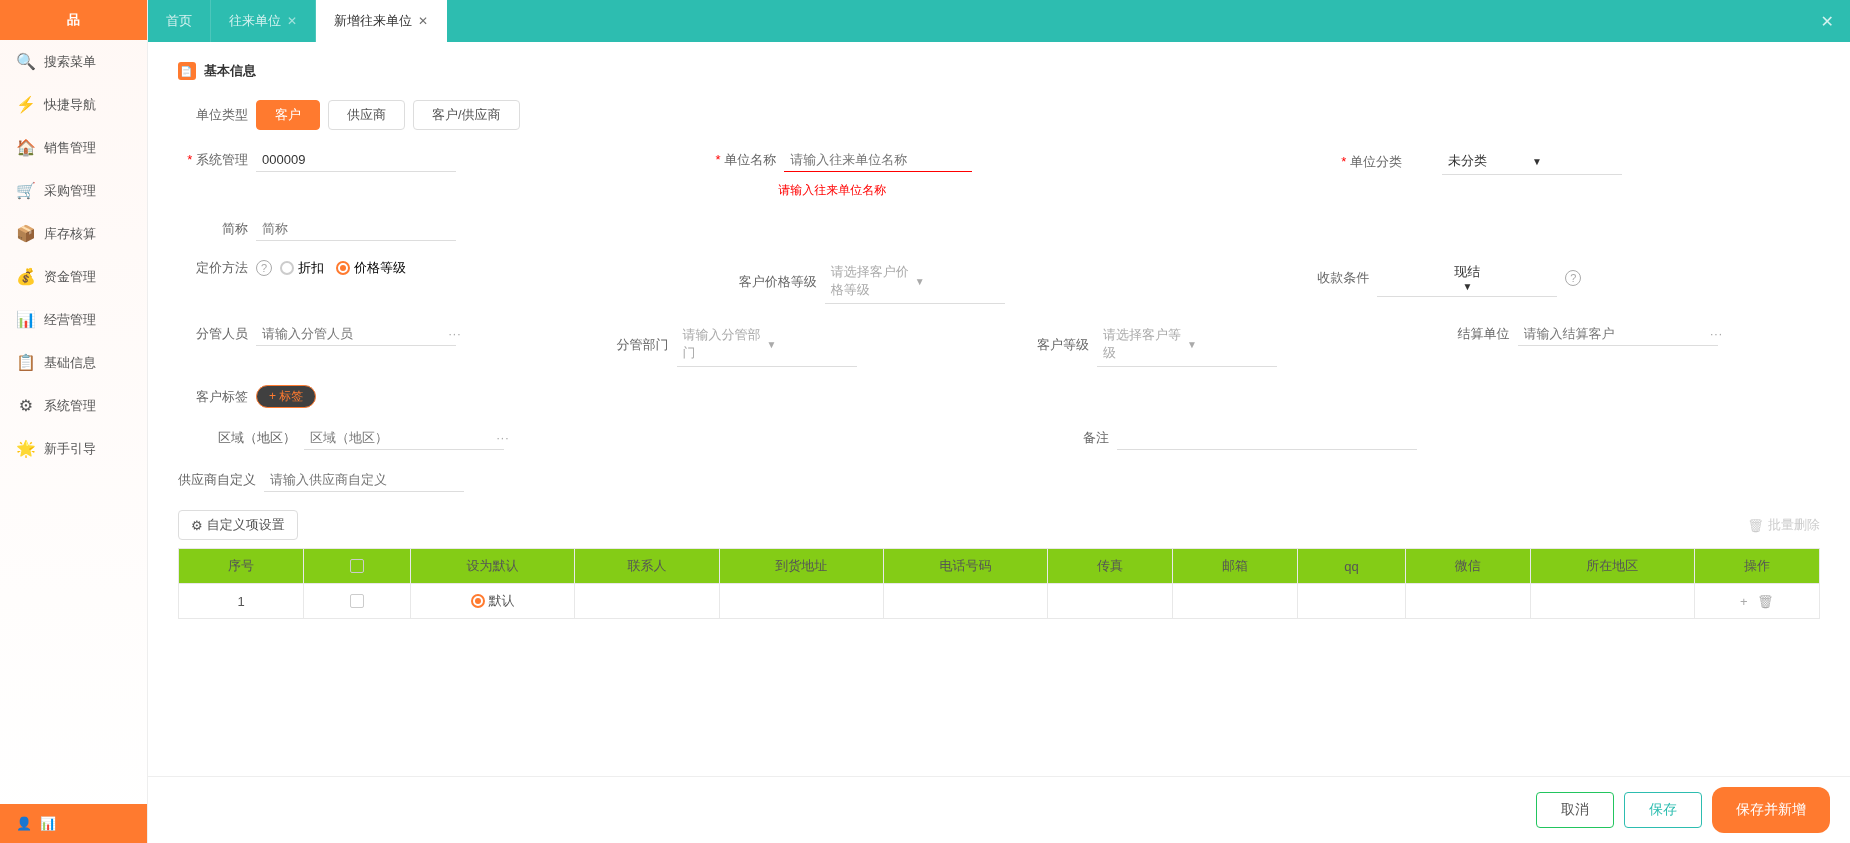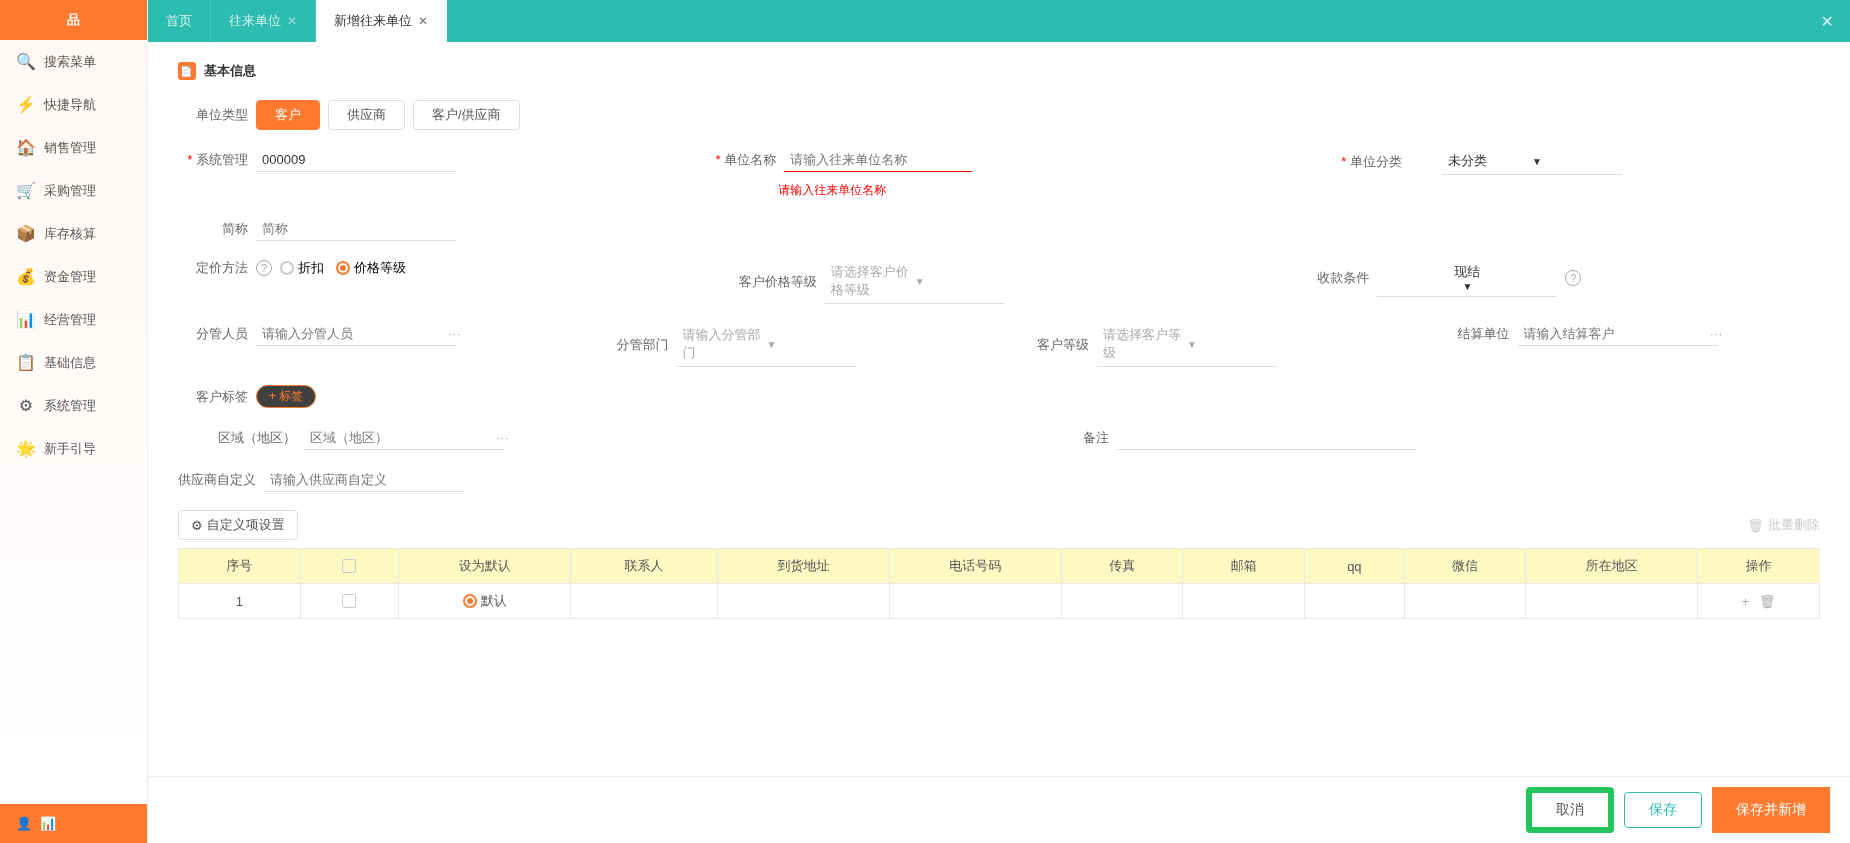--- a/index.html
+++ b/index.html
@@ -250,23 +250,23 @@
       color: #ccc;
       font-size: 12px;
       cursor: pointer;
       display: flex;
       align-items: center;
       gap: 4px;
     }
 
     table { width: 100%; border-collapse: collapse; font-size: 13px; }
     th {
-      background: #fef9c3;
+      background: #84cc16;
       border: 1px solid #e8e8e8;
-      padding: 8px 18px;
+      padding: 8px 28px;
       text-align: center;
       color: #555;
       font-weight: normal;
     }
     td {
       border: 1px solid #e8e8e8;
       padding: 8px 10px;
       text-align: center;
       color: #555;
     }
@@ -282,40 +282,40 @@
       justify-content: flex-end;
       align-items: center;
       gap: 10px;
       padding: 10px 20px;
       background: white;
       border-top: 1px solid #eee;
       flex-shrink: 0;
     }
     .btn-cancel {
       padding: 8px 24px;
-      border: 6px solid #22c55e;
+      border: 1px solid #22c55e;
       border-radius: 4px;
       cursor: pointer;
       background: white;
       color: #555;
       font-size: 14px;
     }
     .btn-save {
       padding: 8px 24px;
       border: 1px solid #2dbdb0;
       border-radius: 4px;
       cursor: pointer;
       background: white;
       color: #2dbdb0;
       font-size: 14px;
     }
     .btn-save-new {
       padding: 14px 24px;
       border: none;
-      border-radius: 0;
+      border-radius: 12px;
       cursor: pointer;
       background: #ff7a2f;
       color: white;
       font-size: 14px;
     }
 
     .help-icon {
       width: 16px; height: 16px; border-radius: 50%;
       border: 1px solid #aaa;
       display: inline-flex; align-items: center; justify-content: center;

